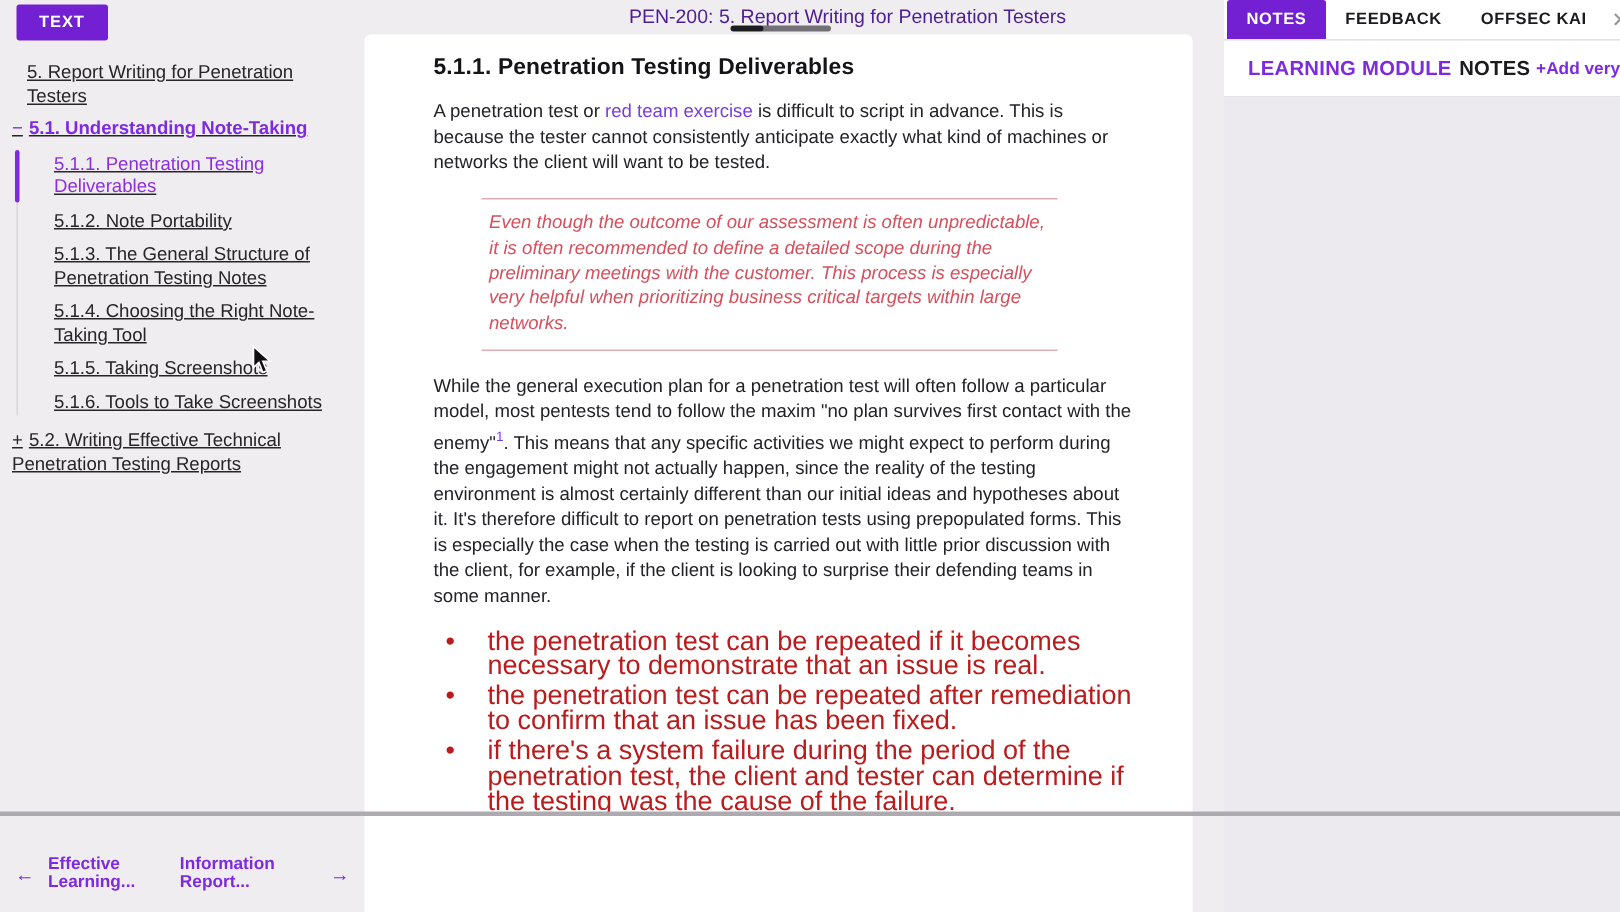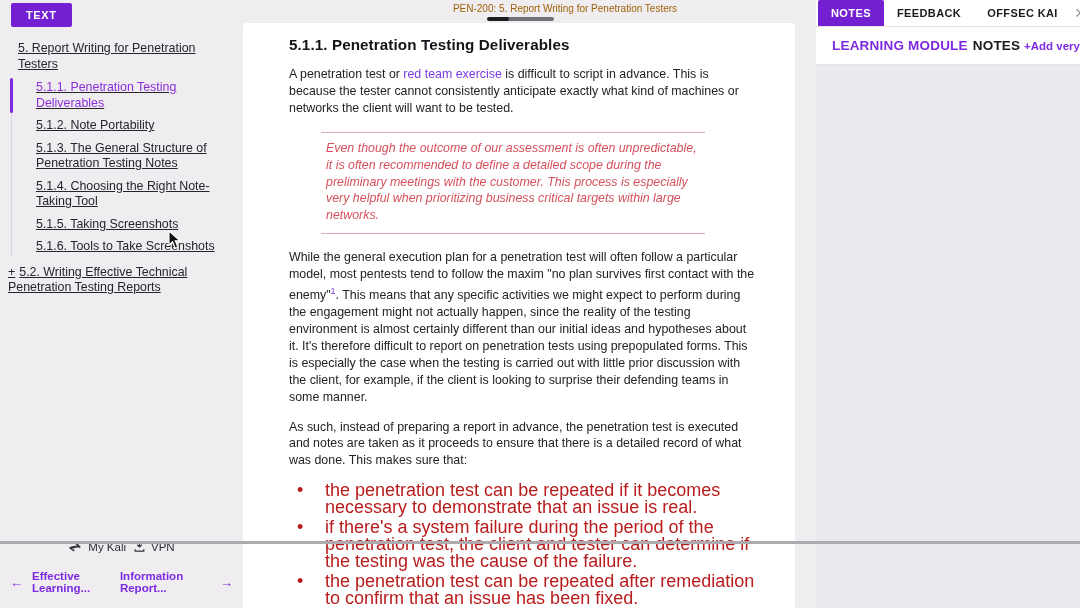--- a/index.html
+++ b/index.html
@@ -14,21 +14,21 @@
 
   
   .text-btn {
     position:absolute; left:11px; top:3px;
     background:#7320d2; color:#fff;
     font-size:11px; font-weight:700; letter-spacing:.6px;
     padding:6px 15px; border-radius:2px; border:none; cursor:pointer;
   }
   .course-title {
     position:absolute; left:305px; top:3px; width:520px;
-    text-align:center; font-size:10px; color:#a16207;
+    text-align:center; font-size:13px; color:#4c1d95;
   }
   .progress-track {
     position:absolute; left:487px; top:17px; width:67px; height:4px;
     background:#737176; border-radius:2px; overflow:hidden;
   }
   .progress-fill { height:100%; background:#1d1c1f; border-radius:2px; }
 
   
   .sidebar { position:absolute; left:0; top:0; width:243px; height:608px; }
   .toc { position:absolute; top:41px; left:0; right:0; font-size:12.4px; line-height:15.5px; color:#26252a;text-decoration:underline; }
@@ -124,52 +124,37 @@
 
   <button class="text-btn">TEXT</button>
   <div class="course-title">PEN-200: 5. Report Writing for Penetration Testers</div>
   <div class="progress-track">
     <div class="progress-fill" style="width: 33%;"></div>
   </div>
 
   <div class="sidebar">
     <div class="toc">
       <div class="toc-item lvl0-first">5. Report Writing for Penetration Testers</div>
+      <div class="toc-item lvl0 expanded">
+        <span class="pfx">−</span><span>5.1. Understanding Note-Taking</span>
+      </div>
       <div class="toc-sub">
         <div class="sub-item active">5.1.1. Penetration Testing Deliverables</div>
         <div class="sub-item">5.1.2. Note Portability</div>
         <div class="sub-item">5.1.3. The General Structure of Penetration Testing Notes</div>
         <div class="sub-item">5.1.4. Choosing the Right Note-Taking Tool</div>
         <div class="sub-item">5.1.5. Taking Screenshots</div>
         <div class="sub-item">5.1.6. Tools to Take Screenshots</div>
       </div>
       <div class="toc-item lvl0 last">
         <span class="pfx">+</span><span>5.2. Writing Effective Technical Penetration Testing Reports</span>
       </div>
     </div>
 
     <div class="sidebar-footer">
-      <div class="kali-row">
-        <div class="grp">
-          <span>
-            <svg width="15" height="13" viewBox="0 0 24 20">
-                <path d="M1 12c5-3 9-4 14-3l-4-4 3-1 6 6c1 1 0 2-2 2-4-1-8 0-12 2l5 1-2 3-8-6z" fill="#38363b"></path>
-              </svg>
-          </span>
-          <span>My Kali</span>
-        </div>
-        <div class="grp">
-          <span>
-            <svg width="13" height="13" viewBox="0 0 24 24" fill="none" stroke="#38363b" stroke-width="2.2">
-                <path d="M12 3v10M12 13l-4.2-4.2M12 13l4.2-4.2M4 17v3.5h16V17"></path>
-              </svg>
-          </span>
-          <span>VPN</span>
-        </div>
-      </div>
       <div class="nav-row">
         <div class="nav-prev">
           <span class="nav-arrow">←</span>
           <span>Effective Learning...</span>
         </div>
         <div class="nav-next">
           <span>Information Report...</span>
           <span class="nav-arrow">→</span>
         </div>
       </div>
@@ -179,26 +164,25 @@
   <div class="content-card">
     <div class="content-inner">
       <h2>5.1.1. Penetration Testing Deliverables</h2>
 
       <p><span>A penetration test or </span><a>red team exercise</a><span> is difficult to script in advance. This is because the tester cannot consistently anticipate exactly what kind of machines or networks the client will want to be tested.</span></p>
 
       <div class="quote">Even though the outcome of our assessment is often unpredictable, it is often recommended to define a detailed scope during the preliminary meetings with the customer. This process is especially very helpful when prioritizing business critical targets within large networks.</div>
 
       <p><span>While the general execution plan for a penetration test will often follow a particular model, most pentests tend to follow the maxim "no plan survives first contact with the enemy"</span><sup><a>1</a></sup><span>. This means that any specific activities we might expect to perform during the engagement might not actually happen, since the reality of the testing environment is almost certainly different than our initial ideas and hypotheses about it. It's therefore difficult to report on penetration tests using prepopulated forms. This is especially the case when the testing is carried out with little prior discussion with the client, for example, if the client is looking to surprise their defending teams in some manner.</span></p>
 
-      <p>As such, instead of preparing a report in advance, the penetration test is executed and notes are taken as it proceeds to ensure that there is a detailed record of what was done. This makes sure that:</p>
 
       <ul class="bullets">
         <li>the penetration test can be repeated if it becomes necessary to demonstrate that an issue is real.</li>
+        <li>the penetration test can be repeated after remediation to confirm that an issue has been fixed.</li>
         <li>if there's a system failure during the period of the penetration test, the client and tester can determine if the testing was the cause of the failure.</li>
-        <li>the penetration test can be repeated after remediation to confirm that an issue has been fixed.</li>
       </ul>
 
     </div>
   </div>
 
   <div class="notes-panel">
     <div class="tab-row">
       <div class="tab active">NOTES</div>
       <div class="tab">FEEDBACK</div>
       <div class="tab">OFFSEC KAI</div>

